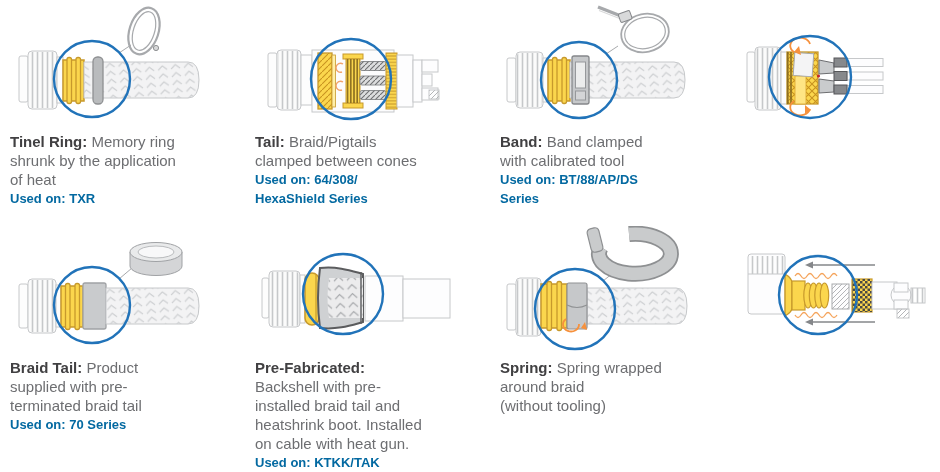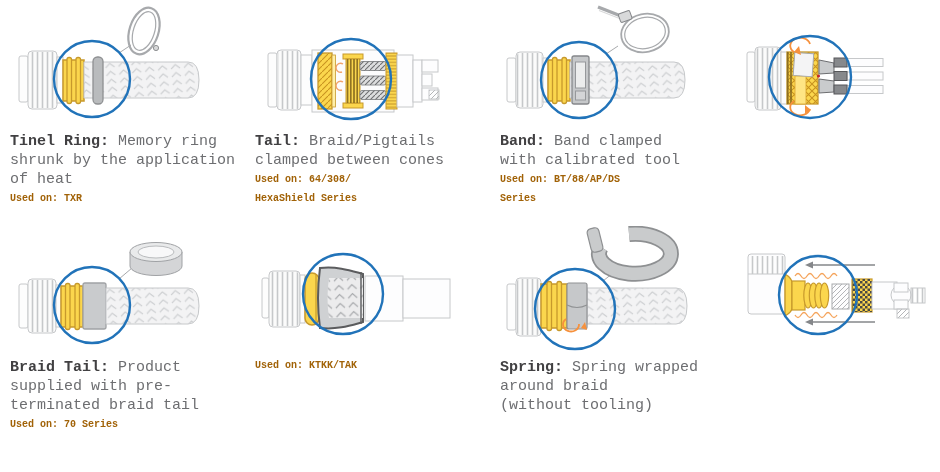--- a/index.html
+++ b/index.html
@@ -7,37 +7,37 @@
   body {
     width: 940px; height: 472px;
     background: #ffffff;
     font-family: "Liberation Sans", sans-serif;
     overflow: hidden;
   }
   .grid {
     display: grid;
     grid-template-columns: 245px 245px 245px 205px;
     grid-template-rows: 226px 246px;
-    width: 940px; height: 472px; font-family: Liberation Mono, monospace;
+    width: 940px; height: 472px;
   }
   .cell { overflow: hidden; }
   .fig { height: 130px; }
   .fig svg { display: block; }
   .desc {
     margin: 2px 8px 0 10px;
     font-size: 15px; line-height: 19px;
     color: #6D6E71;
   }
   .desc strong { color: #414042; font-weight: bold; }
   .desc .body { white-space: pre-line; }
   .used {
     margin: 0 8px 0 10px;
-    font-size: 10px; line-height: 19px;
+    font-size: 13px; line-height: 19px;
     font-weight: bold;
-    color: #a16207;
+    color: #0369a1;
     white-space: pre-line;
   }
 </style>
 </head>
 <body>
 
 <svg width="0" height="0" style="position:absolute" aria-hidden="true">
 <defs>
   <pattern id="p-ribs" width="5" height="6" patternUnits="userSpaceOnUse">
         <path d="M2.5,0 V6" stroke="#C6C8CA" stroke-width="1.6"></path>
@@ -269,20 +269,25 @@
             <path d="M79,52 H113 V92 H79 Q76,72 79,52 Z" fill="#ECECED"></path>
             <path d="M79,52 H113 V92 H79 Q76,72 79,52 Z" fill="url(#p-chev-d)"></path>
             <path d="M111,46 V98" stroke="#5B5C5E" stroke-width="1.4"></path>
           </g>
           <rect x="115" y="50" width="38" height="45" fill="#FDFDFE" stroke="#C6C8CA"></rect>
           <rect x="153" y="53" width="47" height="39" fill="#FDFDFE" stroke="#C6C8CA"></rect>
         </g>
         <circle cx="93" cy="68" r="40" fill="none" stroke="#2173B9" stroke-width="2.4"></circle>
       </svg>
     </div>
+    <p class="desc"><strong>Pre-Fabricated:</strong><span class="body">
+Backshell with pre-
+installed braid tail and
+heatshrink boot. Installed
+on cable with heat gun.</span></p>
     <p class="used">Used on: KTKK/TAK</p>
   </div>
 
   <div class="cell">
     <div class="fig">
       <svg viewBox="0 0 235 130" width="245" height="130">
         <g>
           <rect x="12" y="58" width="9" height="46" rx="2" fill="#FDFDFD" stroke="#C6C8CA"></rect>
           <rect x="21" y="52" width="25" height="58" rx="4" fill="#FBFBFB" stroke="#C6C8CA"></rect>
           <rect x="22" y="53" width="23" height="56" rx="3" fill="url(#p-ribs)"></rect>

